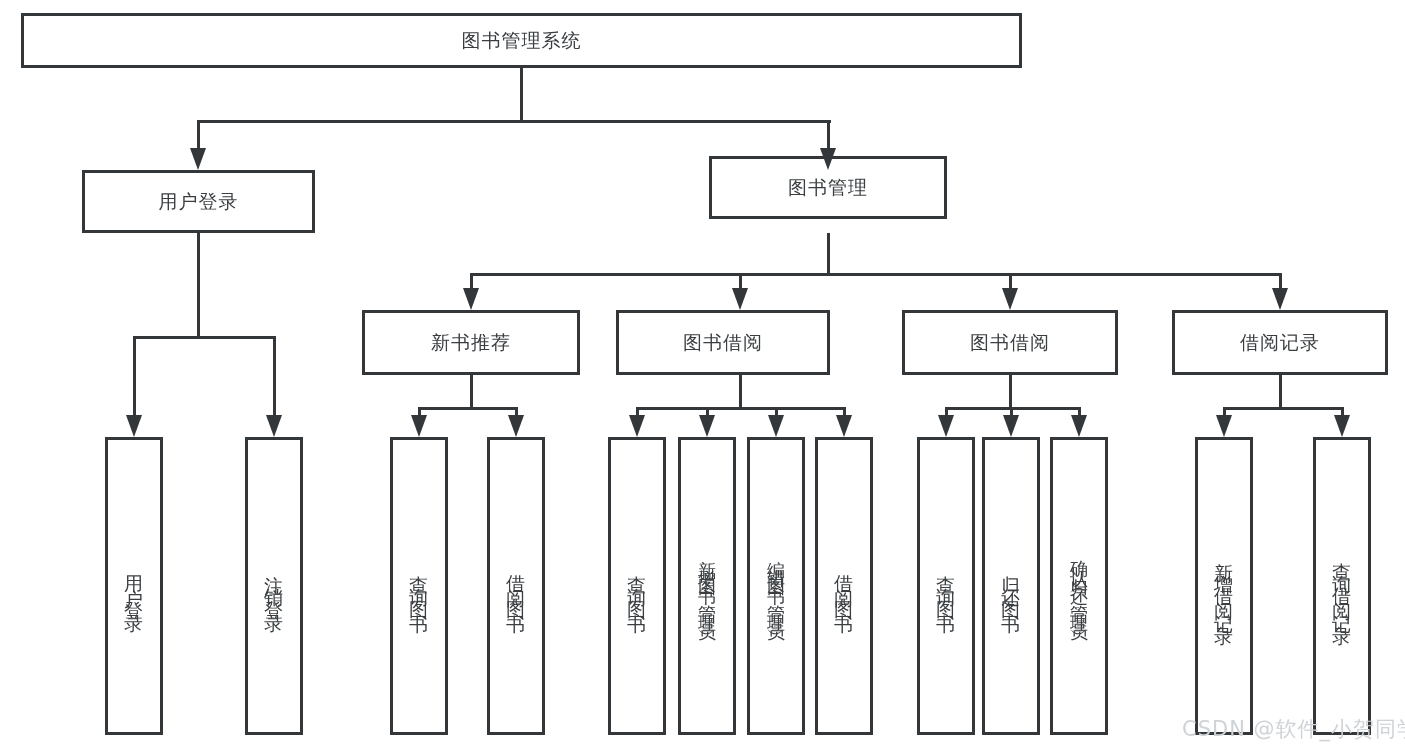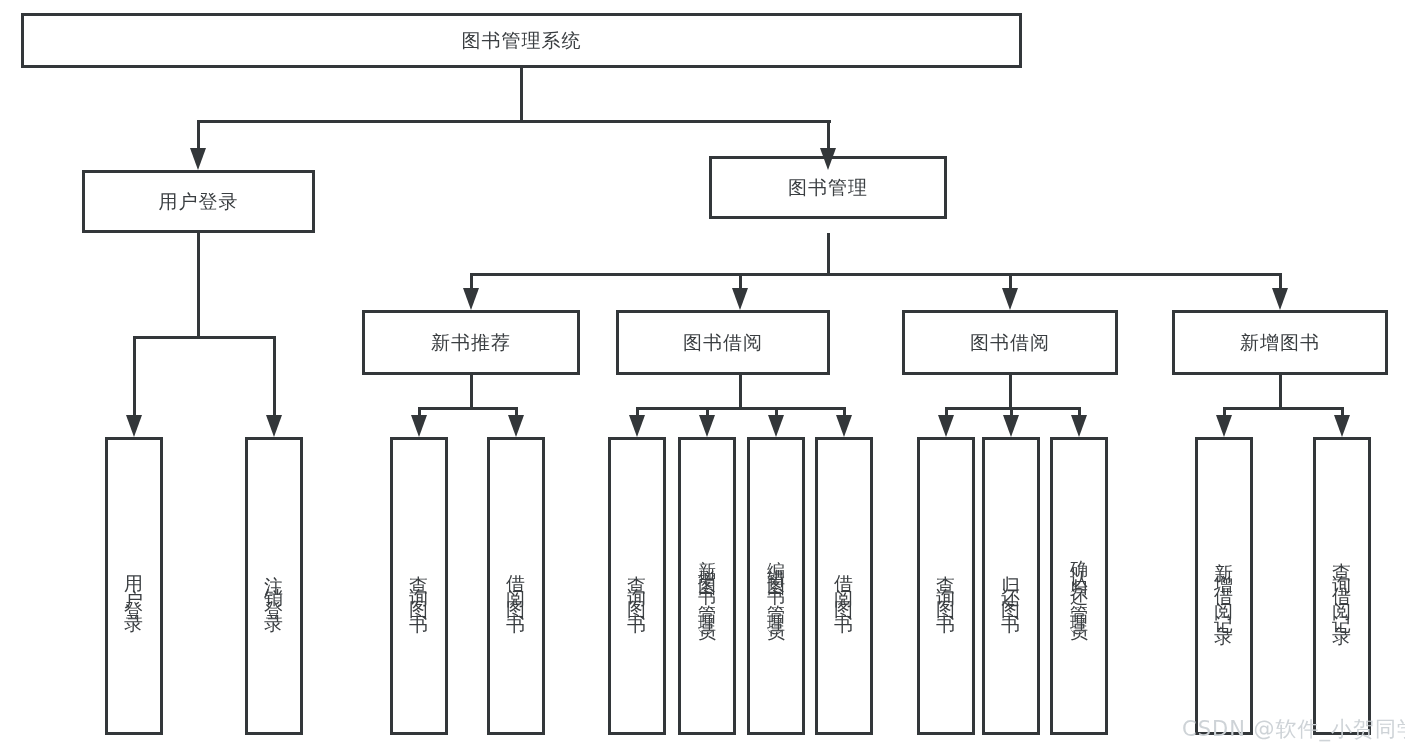--- a/index.html
+++ b/index.html
@@ -53,21 +53,21 @@
   <div class="hbox" style="left:362px; top:310px; width:218px; height:65px;">
     <span>新书推荐</span>
   </div>
   <div class="hbox" style="left:616px; top:310px; width:214px; height:65px;">
     <span>图书借阅</span>
   </div>
   <div class="hbox" style="left:902px; top:310px; width:216px; height:65px;">
     <span>图书借阅</span>
   </div>
   <div class="hbox" style="left:1172px; top:310px; width:216px; height:65px;">
-    <span>新增图书</span>
+    <span>借阅记录</span>
   </div>
 
   <div class="vbox" style="left:105px;">
     <span>用户登录</span>
   </div>
   <div class="vbox" style="left:245px;">
     <span>注销登录</span>
   </div>
 
   <div class="vbox" style="left:390px;">

